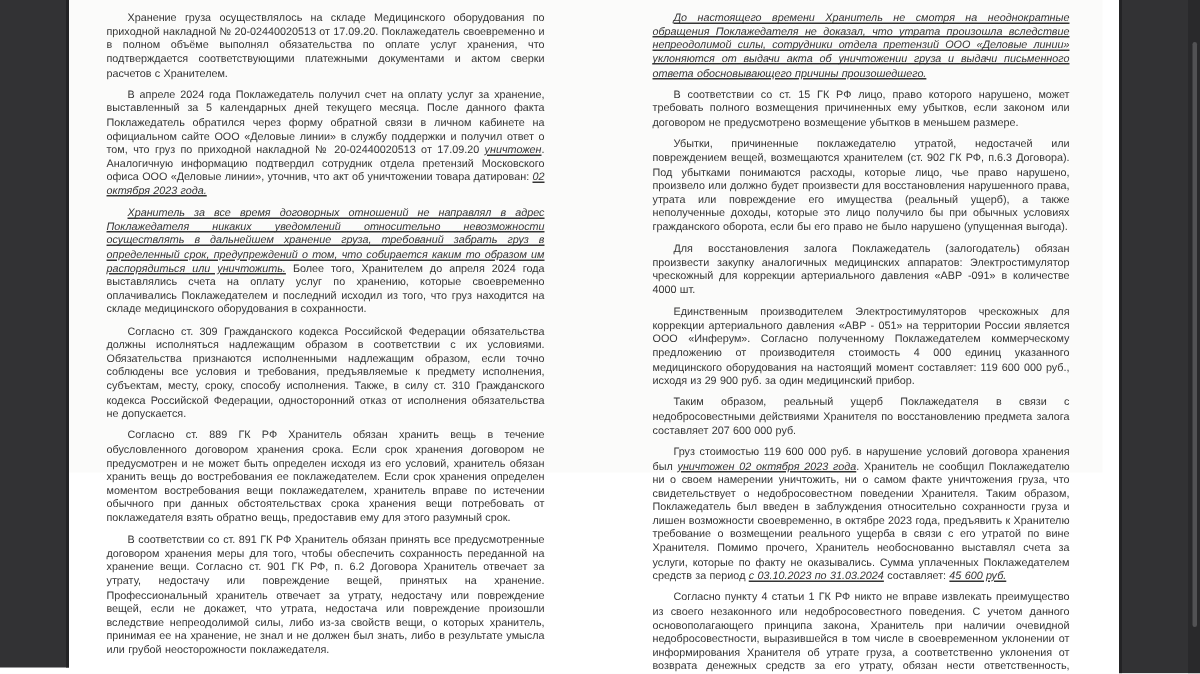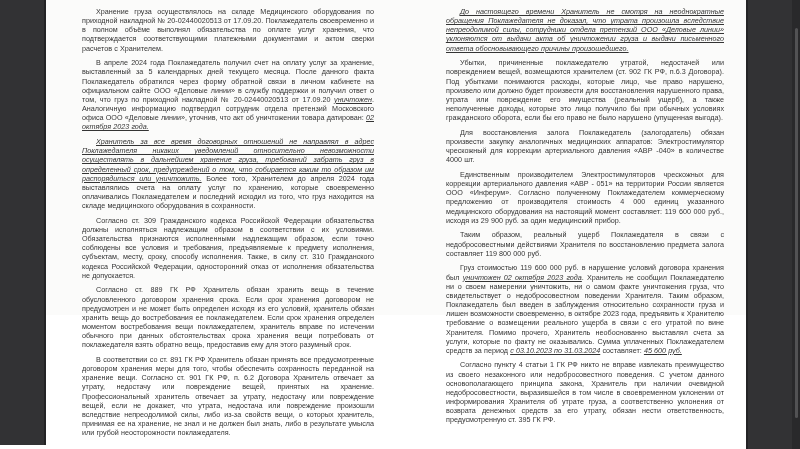--- a/index.html
+++ b/index.html
@@ -10,21 +10,21 @@
   }
   .stage {
     position: relative;
     width: 800px;
     height: 449px;
     background: #ffffff;
     overflow: hidden;
   }
   .page {
     position: absolute;
-    left: 46px;
+    left: 35px;
     top: 0;
     width: 700px;
     height: 315px;
     background: var(--page-bg, #fbfbfa);
   }
   .page-inner {
     display: flex;
     padding: 7px 22px 0 36px;
     gap: 72px;
   }
@@ -79,24 +79,25 @@
       <div class="column column-left">
           <p class="para"><span>Хранение груза осуществлялось на складе Медицинского оборудования по приходной накладной № 20-02440020513 от 17.09.20. Поклажедатель своевременно и в полном объёме выполнял обязательства по оплате услуг хранения, что подтверждается соответствующими платежными документами и актом сверки расчетов с Хранителем.</span></p>
           <p class="para"><span>В апреле 2024 года Поклажедатель получил счет на оплату услуг за хранение, выставленный за 5 календарных дней текущего месяца. После данного факта Поклажедатель обратился через форму обратной связи в личном кабинете на официальном сайте ООО «Деловые линии» в службу поддержки и получил ответ о том, что груз по приходной накладной № 20-02440020513 от 17.09.20 </span><span class="underline">уничтожен</span><span>. Аналогичную информацию подтвердил сотрудник отдела претензий Московского офиса ООО «Деловые линии», уточнив, что акт об уничтожении товара датирован: </span><span class="underline">02 октября 2023 года.</span></p>
           <p class="para"><span class="underline">Хранитель за все время договорных отношений не направлял в адрес Поклажедателя никаких уведомлений относительно невозможности осуществлять в дальнейшем хранение груза, требований забрать груз в определенный срок, предупреждений о том, что собирается каким то образом им распорядиться или уничтожить.</span><span> Более того, Хранителем до апреля 2024 года выставлялись счета на оплату услуг по хранению, которые своевременно оплачивались Поклажедателем и последний исходил из того, что груз находится на складе медицинского оборудования в сохранности.</span></p>
           <p class="para"><span>Согласно ст. 309 Гражданского кодекса Российской Федерации обязательства должны исполняться надлежащим образом в соответствии с их условиями. Обязательства признаются исполненными надлежащим образом, если точно соблюдены все условия и требования, предъявляемые к предмету исполнения, субъектам, месту, сроку, способу исполнения. Также, в силу ст. 310 Гражданского кодекса Российской Федерации, односторонний отказ от исполнения обязательства не допускается.</span></p>
           <p class="para"><span>Согласно ст. 889 ГК РФ Хранитель обязан хранить вещь в течение обусловленного договором хранения срока. Если срок хранения договором не предусмотрен и не может быть определен исходя из его условий, хранитель обязан хранить вещь до востребования ее поклажедателем. Если срок хранения определен моментом востребования вещи поклажедателем, хранитель вправе по истечении обычного при данных обстоятельствах срока хранения вещи потребовать от поклажедателя взять обратно вещь, предоставив ему для этого разумный срок.</span></p>
           <p class="para"><span>В соответствии со ст. 891 ГК РФ Хранитель обязан принять все предусмотренные договором хранения меры для того, чтобы обеспечить сохранность переданной на хранение вещи. Согласно ст. 901 ГК РФ, п. 6.2 Договора Хранитель отвечает за утрату, недостачу или повреждение вещей, принятых на хранение. Профессиональный хранитель отвечает за утрату, недостачу или повреждение вещей, если не докажет, что утрата, недостача или повреждение произошли вследствие непреодолимой силы, либо из-за свойств вещи, о которых хранитель, принимая ее на хранение, не знал и не должен был знать, либо в результате умысла или грубой неосторожности поклажедателя.</span></p>
         </div>
       <div class="column column-right">
           <p class="para"><span class="underline">До настоящего времени Хранитель не смотря на неоднократные обращения Поклажедателя не доказал, что утрата произошла вследствие непреодолимой силы, сотрудники отдела претензий ООО «Деловые линии» уклоняются от выдачи акта об уничтожении груза и выдачи письменного ответа обосновывающего причины произошедшего.</span></p>
+          <p class="para"><span>В соответствии со ст. 15 ГК РФ лицо, право которого нарушено, может требовать полного возмещения причиненных ему убытков, если законом или договором не предусмотрено возмещение убытков в меньшем размере.</span></p>
           <p class="para"><span>Убытки, причиненные поклажедателю утратой, недостачей или повреждением вещей, возмещаются хранителем (ст. 902 ГК РФ, п.6.3 Договора). Под убытками понимаются расходы, которые лицо, чье право нарушено, произвело или должно будет произвести для восстановления нарушенного права, утрата или повреждение его имущества (реальный ущерб), а также неполученные доходы, которые это лицо получило бы при обычных условиях гражданского оборота, если бы его право не было нарушено (упущенная выгода).</span></p>
-          <p class="para"><span>Для восстановления залога Поклажедатель (залогодатель) обязан произвести закупку аналогичных медицинских аппаратов: Электростимулятор чрескожный для коррекции артериального давления «АВР -040» в количестве 4000 шт.</span></p>
+          <p class="para"><span>Для восстановления залога Поклажедатель (залогодатель) обязан произвести закупку аналогичных медицинских аппаратов: Электростимулятор чрескожный для коррекции артериального давления «АВР -091» в количестве 4000 шт.</span></p>
           <p class="para"><span>Единственным производителем Электростимуляторов  чрескожных для коррекции артериального давления «АВР - 051» на территории России является ООО «Инферум». Согласно полученному Поклажедателем коммерческому предложению от производителя стоимость 4 000 единиц указанного медицинского оборудования на настоящий момент составляет: 119 600 000 руб., исходя из 29 900 руб. за один медицинский прибор.</span></p>
-          <p class="para"><span>Таким образом, реальный ущерб Поклажедателя в связи с недобросовестными действиями Хранителя по восстановлению предмета залога составляет 119 800 000 руб.</span></p>
+          <p class="para"><span>Таким образом, реальный ущерб Поклажедателя в связи с недобросовестными действиями Хранителя по восстановлению предмета залога составляет 207 600 000 руб.</span></p>
           <p class="para"><span>Груз стоимостью 119 600 000 руб. в нарушение условий договора хранения был </span><span class="underline">уничтожен 02 октября 2023 года</span><span>. Хранитель не сообщил Поклажедателю ни о своем намерении уничтожить, ни о самом факте уничтожения груза, что свидетельствует о недобросовестном поведении Хранителя. Таким образом, Поклажедатель был введен в заблуждения относительно сохранности груза и лишен возможности своевременно, в октябре 2023 года, предъявить к Хранителю требование о возмещении реального ущерба в связи с его утратой по вине Хранителя. Помимо прочего, Хранитель необоснованно выставлял счета за услуги, которые по факту не оказывались. Сумма уплаченных Поклажедателем средств за период </span><span class="underline">с 03.10.2023 по 31.03.2024</span><span> составляет: </span><span class="underline">45 600 руб.</span></p>
           <p class="para"><span>Согласно пункту 4 статьи 1 ГК РФ </span><span class="bold">никто не вправе извлекать преимущество из своего незаконного или недобросовестного поведения.</span><span> С учетом данного основополагающего принципа закона, Хранитель при наличии очевидной недобросовестности, выразившейся в том числе в своевременном уклонении от информирования Хранителя об утрате груза, а соответственно уклонения от возврата денежных средств за его утрату, обязан нести ответственность, предусмотренную ст. 395 ГК РФ.</span></p>
         </div>
     </div>
   </div>
 
   <div class="margin-left"></div>
   <div class="margin-right"></div>
 
   <div class="scrollbar-track">

